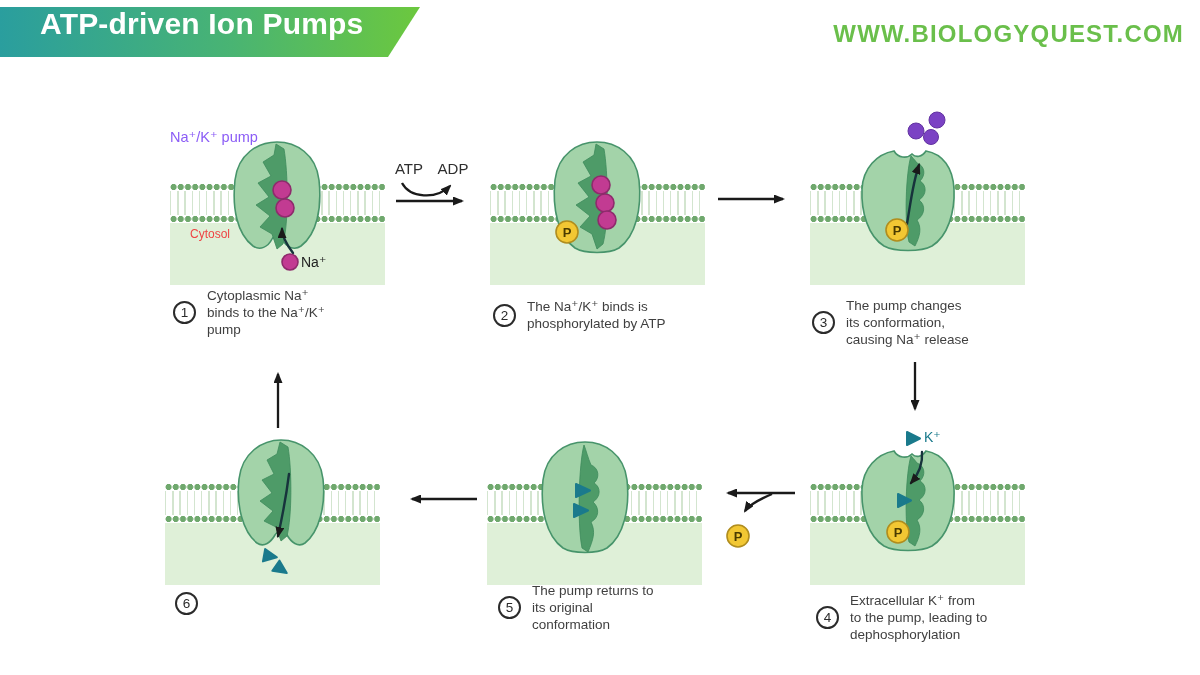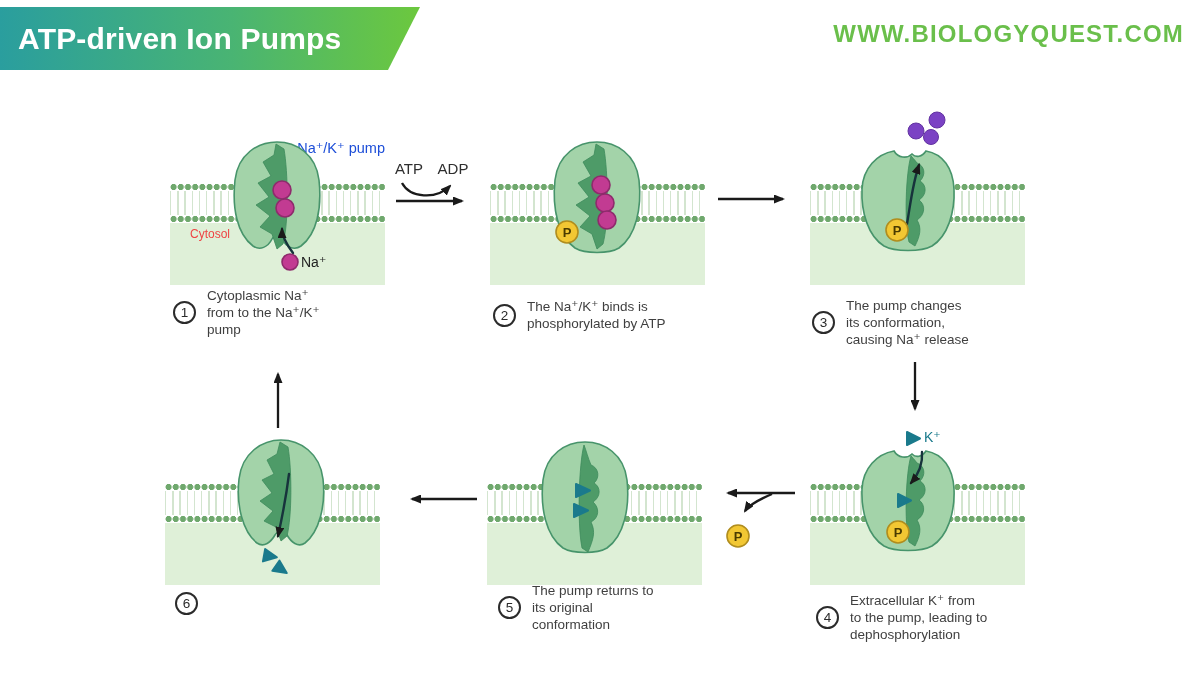--- a/index.html
+++ b/index.html
@@ -1,39 +1,39 @@
 <!DOCTYPE html>
 <html><head>
 <meta charset="utf-8">
 <style>
   html,body{margin:0;padding:0;background:#fff}
   .stage{position:relative;width:1200px;height:675px;background:#fff;overflow:hidden;
          font-family:"Liberation Sans","DejaVu Sans",sans-serif}
   
-  .header-banner{position:absolute;left:0;top:7px;width:420px;height:63px;
+  .header-banner{position:absolute;left:0;top:7px;width:420px;height:50px;
     background:linear-gradient(90deg,#2A9E9E 0%,#49B473 55%,#6CC83E 100%);
     clip-path:polygon(0 0,100% 0,calc(100% - 32px) 100%,0 100%);
-    display:flex;align-items:center;padding-left:18px;box-sizing:border-box}
+    display:flex;padding-left:40px;box-sizing:border-box}
   .title{color:#fff;font-size:30px;font-weight:bold;letter-spacing:.2px}
   .website{position:absolute;top:20px;right:16px;color:#6ABF4B;font-size:24px;
     font-weight:bold;letter-spacing:1.2px}
   
   .panel{position:absolute;width:215px;height:177px}
   .membrane{position:absolute;left:0;top:75px;width:100%;height:40px}
   .heads{position:absolute;left:0;width:100%;height:8px;
     background-image:radial-gradient(circle at 3.6px 4px,#6FA86D 3px,rgba(0,0,0,0) 3.3px);
     background-size:7.2px 8px}
   .heads.t{top:0}
   .heads.b{top:32px}
   .tails{position:absolute;left:0;top:8px;width:100%;height:24px;
     background-image:repeating-linear-gradient(90deg,#D3E5CF 0 1.4px,rgba(0,0,0,0) 1.4px 7.2px)}
   .cytosol{position:absolute;left:0;top:115px;width:100%;height:62px;background:#DFF0D8}
   .art{position:absolute;left:0;top:0;width:215px;height:177px;overflow:visible}
-  .pump-label{position:absolute;top:32px;left:0;width:100%;text-align:right;
-    color:#1d4ed8;font-size:14.5px}
+  .pump-label{position:absolute;top:21px;left:0;width:100%;text-align:left;
+    color:#8b5cf6;font-size:14.5px}
   .cytosol-label{position:absolute;left:20px;top:119px;color:#ef4444;font-size:12px}
   
   .pump-body{fill:#A3D3A9;stroke:#47946B;stroke-width:1.6}
   .pump-inner{fill:#4E9B68;stroke:#3D8A5C;stroke-width:.8;stroke-linejoin:round}
   .na{fill:#C23B92;stroke:#8E2B6C;stroke-width:1.6}
   .nap{fill:#7B42C4;stroke:#6233A1;stroke-width:1}
   .k{fill:#1A7A8C;stroke:#1A7A8C;stroke-width:2;stroke-linejoin:round}
   .p-circ{fill:#F2C733;stroke:#B08D1E;stroke-width:1.6}
   .p-txt{font-size:13px;fill:#4A3B00;text-anchor:middle;font-weight:bold}
   .ion-arrow{fill:none;stroke:#17333C;stroke-width:2.4;stroke-linecap:round}
@@ -187,21 +187,21 @@
       <path class="ion-arrow" d="M124 66 C121 90 117 110 113 128" marker-end="url(#ah)"></path>
       <path class="k" transform="rotate(10 105 148)" d="M99 142 L112 148 L99 154.5 Z"></path>
       <path class="k" transform="rotate(35 116 161)" d="M110 155 L123 161 L110 167.5 Z"></path>
     </svg>
   </div>
 
   <div class="step" style="left:173px;top:287px">
     <div class="step-num">1</div>
     <div class="step-text">
       <div>Cytoplasmic Na⁺</div>
-        <div>from to the Na⁺/K⁺</div>
+        <div>binds to the Na⁺/K⁺</div>
         <div>pump</div>
     </div>
   </div>
   <div class="step" style="left:493px;top:298px">
     <div class="step-num">2</div>
     <div class="step-text">
       <div>The Na⁺/K⁺ binds is</div>
         <div>phosphorylated by ATP</div>
     </div>
   </div>

